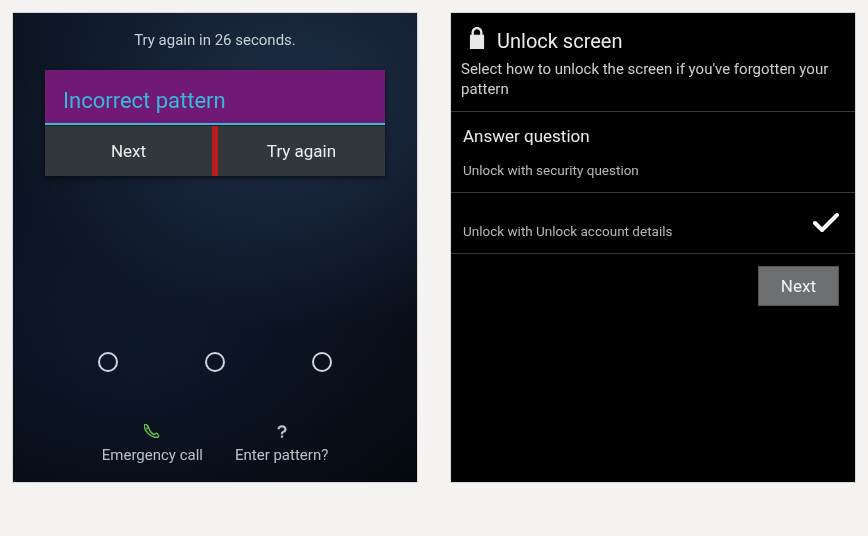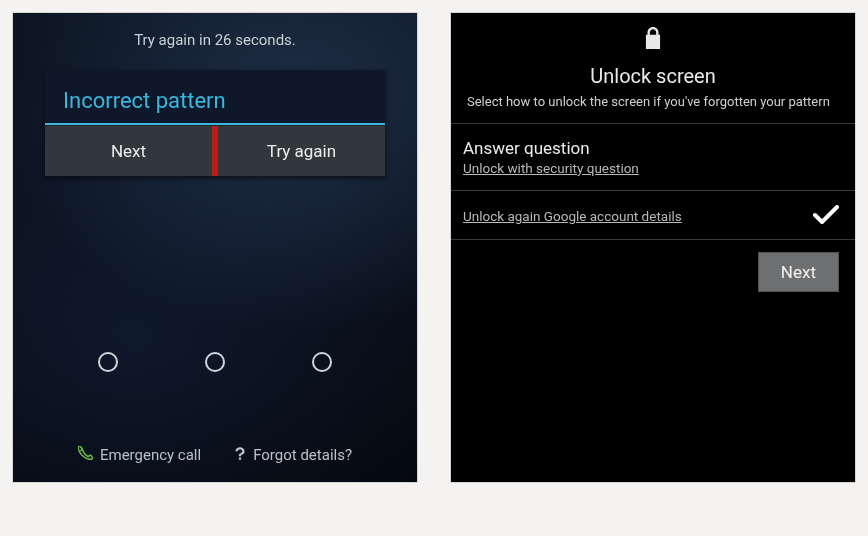--- a/index.html
+++ b/index.html
@@ -42,21 +42,21 @@
     position:absolute;
     top:18px; left:0; right:0;
     text-align:center;
     font-size:15px;
     color:#c9d0d7;
   }
   .left .dialog {
     position:absolute;
     top:57px;
     left:32px; right:32px;
-    background:#0f172a;
+    background:#701a75;
     box-shadow:0 2px 6px rgba(0,0,0,0.6);
   }
   .left .dialog .dlg-title {
     padding:18px 18px 10px 18px;
     color:#39b7dd;
     font-size:22px;
     font-weight:400;
   }
   .left .dialog .dlg-rule {
     height:2px;
@@ -105,59 +105,58 @@
     position:absolute;
     left:0; right:0; bottom:18px;
     display:flex;
     justify-content:center;
     align-items:center;
     gap:32px;
     font-size:15px;
     color:#b9c2c9;
   }
   .left .bottombar .bb-item {
-    display:flex; align-items:flex-start; gap:6px;
-    cursor:pointer;
+    display:flex; align-items:center; gap:6px;
+    cursor:pointer;
+    flex-direction:column;
   }
   .left .bottombar svg { display:block; }
 
   
   .right .hdr {
     display:flex;
     align-items:center;
     gap:10px;
     padding:14px 16px 4px 16px;
     font-size:20px;
     color:#eaeaea;
-    flex-direction:column;
   }
   .right .hdr svg { flex:0 0 auto; }
   .right .subhdr {
-    padding:2px 16px 12px 16px;
-    font-size:13px;
+    padding:2px 16px 12px 10px;
+    font-size:15px;
     line-height:1.3;
     color:#cfcfcf;
   }
   .right .rule { height:1px; background:#3a3a3a; margin:0; }
   .right .option {
     padding:14px 16px 14px 12px;
     display:flex;
     align-items:center;
     justify-content:space-between;
     cursor:pointer;
   }
   .right .option .opt-texts .opt-title {
     font-size:17px;
     color:#ececec;
   }
   .right .option .opt-texts .opt-sub {
     font-size:13.5px;
     color:#b8b8b8;
-    margin-top:2px;
-    text-decoration:underline;
+    margin-top:16px;
   }
   .right .option .checkmark svg { display:block; }
   .right .next-wrap {
     display:flex;
     justify-content:flex-end;
     padding:12px 16px;
   }
   .right .next-btn {
     background:#6d6f71;
     color:#f2f2f2;
@@ -200,21 +199,21 @@
           </svg>
         </span>
         <span>Emergency call</span>
       </div>
       <div class="bb-item">
         <span>
           <svg width="14" height="16" viewBox="0 0 24 28" fill="#b9c2c9">
             <path d="M10 20h4v4h-4v-4zm2-18C7 2 4 5 4 9h4c0-2 2-3 4-3s4 1 4 3c0 2-2 3-4 4-2 1-2 2-2 5h4c0-2 0-2 2-3 2-1 4-3 4-6 0-4-3-7-8-7z"></path>
           </svg>
         </span>
-        <span>Forgot details?</span>
+        <span>Enter pattern?</span>
       </div>
     </div>
   </div>
 
   <div class="phone right">
     <div class="hdr">
       <span>
         <svg width="20" height="22" viewBox="0 0 24 28" fill="#e8e8e8">
           <path d="M12 0c-4 0-7 3-7 7v3H3v18h18V10h-2V7c0-4-3-7-7-7zm0 3c2.2 0 4 1.8 4 4v3H8V7c0-2.2 1.8-4 4-4z"></path>
         </svg>
@@ -229,21 +228,21 @@
       <div class="opt-texts">
         <div class="opt-title">Answer question</div>
         <div class="opt-sub">Unlock with security question</div>
       </div>
     </div>
 
     <div class="rule"></div>
 
     <div class="option">
       <div class="opt-texts">
-        <div class="opt-sub">Unlock again Google account details</div>
+        <div class="opt-sub">Unlock with Unlock account details</div>
       </div>
       <div class="checkmark">
         <svg width="26" height="20" viewBox="0 0 26 20" fill="none">
           <path d="M2 10l7 7L24 2" stroke="#ffffff" stroke-width="4" stroke-linecap="round" stroke-linejoin="round"></path>
         </svg>
       </div>
     </div>
 
     <div class="rule"></div>
 

